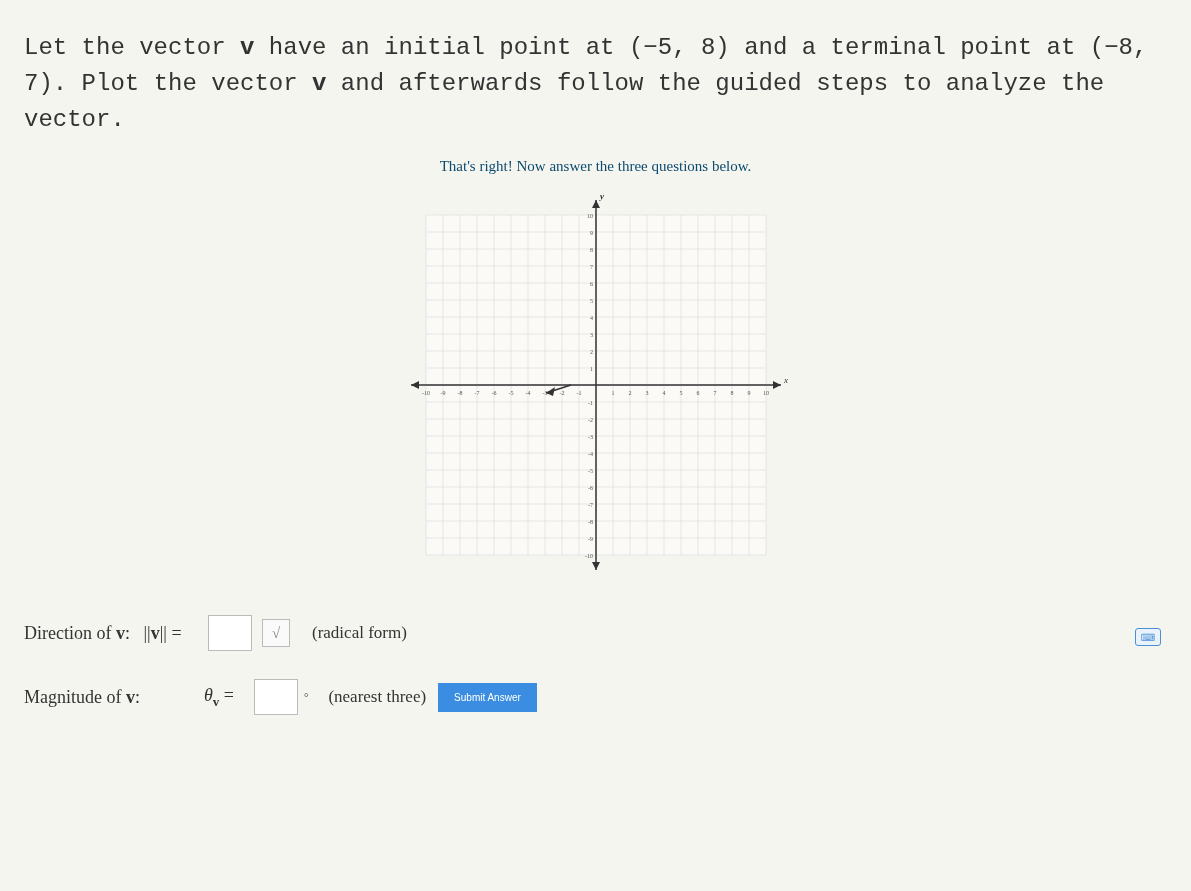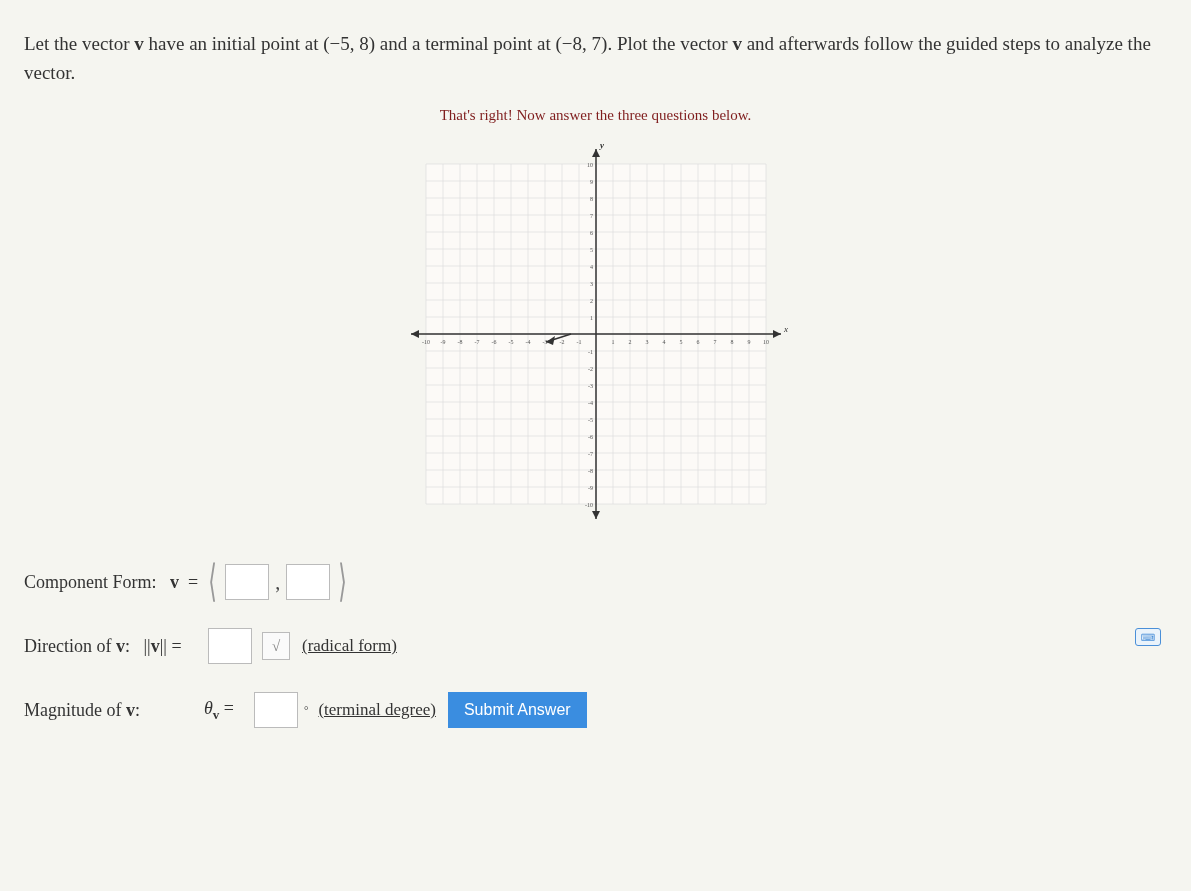--- a/index.html
+++ b/index.html
@@ -8,30 +8,31 @@
       background: #f5f5f0;
       padding: 0;
       width: 1191px;
       height: 891px;
       position: relative;
     }
     .content {
       padding: 30px 24px 20px 24px;
     }
     .question-text {
-      font-size: 19px;
+      font-size: 24px;
       color: #333;
       line-height: 1.5;
       margin-bottom: 20px;
+      font-family: Liberation Mono, monospace;
     }
     .bold { font-weight: bold; }
     .feedback {
       text-align: center;
       font-size: 15px;
-      color: #7f1d1d;
+      color: #0c4a6e;
       margin-bottom: 10px;
     }
     .graph-container {
       display: flex;
       justify-content: center;
       margin-bottom: 30px;
     }
     .graph {
       width: 400px;
       height: 400px;
@@ -86,35 +87,34 @@
       display: inline-flex;
       align-items: center;
       justify-content: center;
       font-size: 15px;
       margin: 0 6px;
       color: #888;
     }
     .hint-text {
       font-size: 17px;
       color: #333;
-      margin-left: 6px;
-      text-decoration: underline;
+      margin-left: 16px;
     }
     .degree-sup {
       font-size: 11px;
       vertical-align: super;
       margin-left: 2px;
       margin-right: 4px;
     }
     .submit-btn {
       background: #3a8de0;
       color: #fff;
       border: none;
       padding: 9px 16px;
-      font-size: 16px;
+      font-size: 10px;
       margin-left: 12px;
       cursor: pointer;
       font-family: Arial, sans-serif;
     }
     .keyboard-icon {
       position: absolute;
       right: 30px;
       top: 628px;
       width: 26px;
       height: 18px;
@@ -249,50 +249,39 @@
         <text x="197" y="373">-10</text>
       </g>
 
       <line x1="175" y1="200" x2="150" y2="208" stroke="#333" stroke-width="1.5"></line>
       <polygon points="150,208 159,202 157,211" fill="#333"></polygon>
     </svg>
   </div>
 
   <div class="answer-section">
 
-    <div class="answer-row">
-      <span class="label">
-        <span>Component Form:</span>&nbsp;&nbsp;
-        <span class="math-expr"><span class="bold">v</span>&nbsp;&nbsp;=</span>
-      </span>
-      <span class="bracket">⟨</span>
-      <span class="input-box"></span>
-      <span class="comma">,</span>
-      <span class="input-box"></span>
-      <span class="bracket">⟩</span>
-    </div>
 
     <div class="answer-row">
       <span class="label">
         <span>Direction of </span><span class="bold">v</span><span>:</span>&nbsp;&nbsp;
         <span class="math-expr">||<span class="bold">v</span>|| =</span>
       </span>
       <span class="input-box"></span>
       <span class="radical-box">√</span>
       <span class="hint-text">(radical form)</span>
     </div>
 
     <div class="answer-row">
       <span class="label">
         <span>Magnitude of </span><span class="bold">v</span><span>:</span>
       </span>
       <span class="math-expr" style="margin-right:16px;">
         <span style="font-style:italic">θ</span><span class="subscript bold">v</span><span> =</span>
       </span>
       <span class="input-box"></span>
       <span class="degree-sup">°</span>
-      <span class="hint-text">(terminal degree)</span>
+      <span class="hint-text">(nearest three)</span>
       <button class="submit-btn">Submit Answer</button>
     </div>
   </div>
 </div>
 
 <div class="keyboard-icon">⌨</div>
 
 </body></html>

